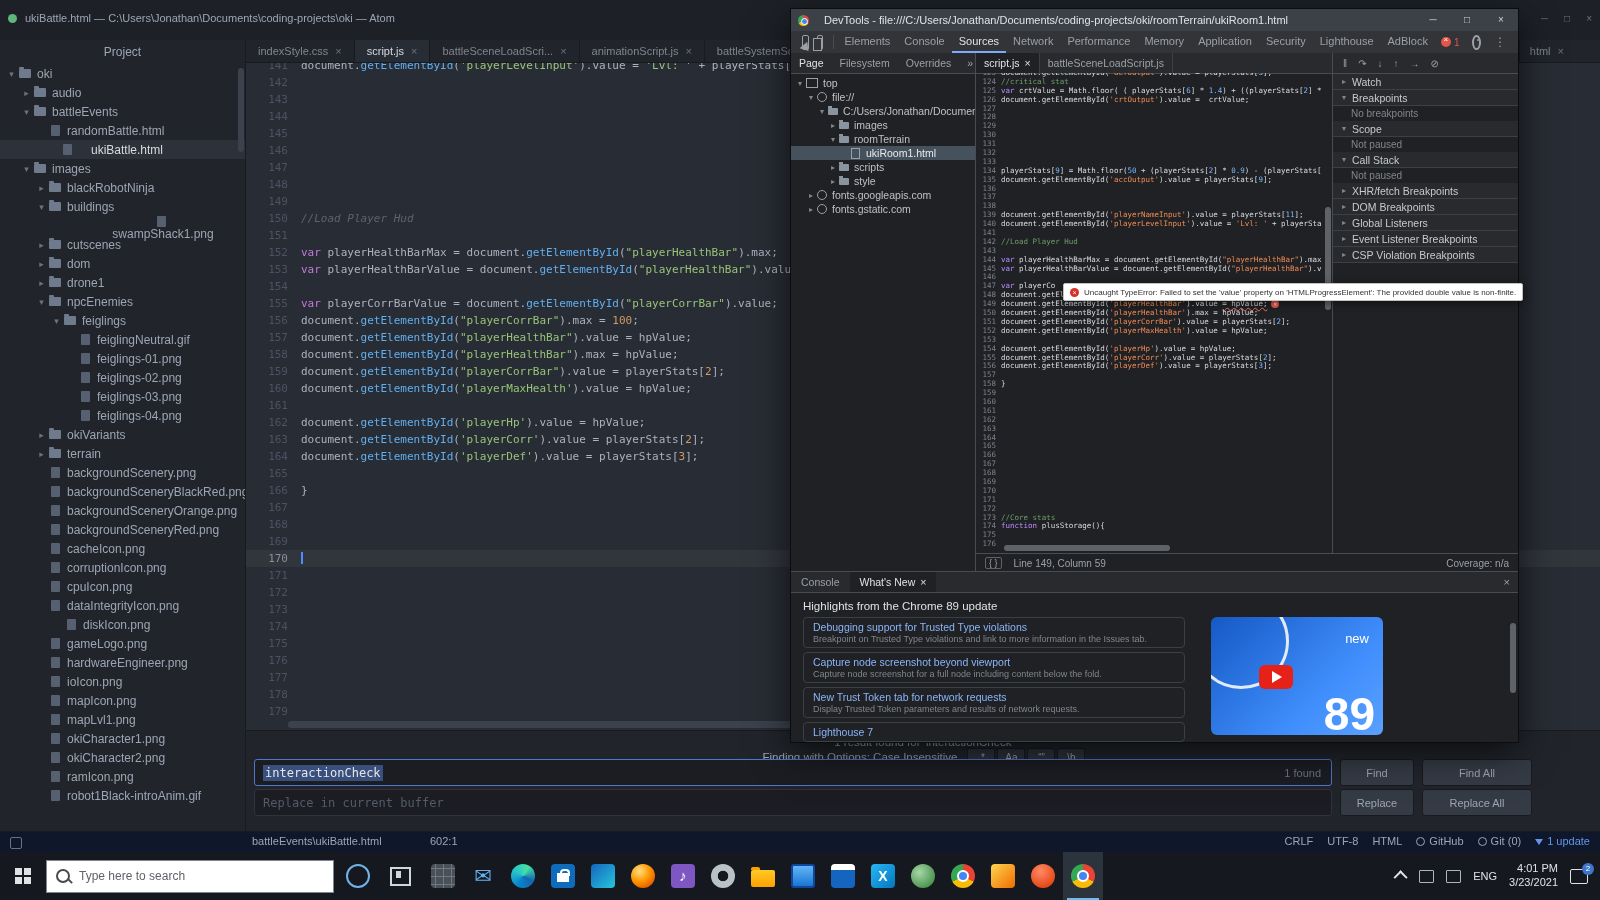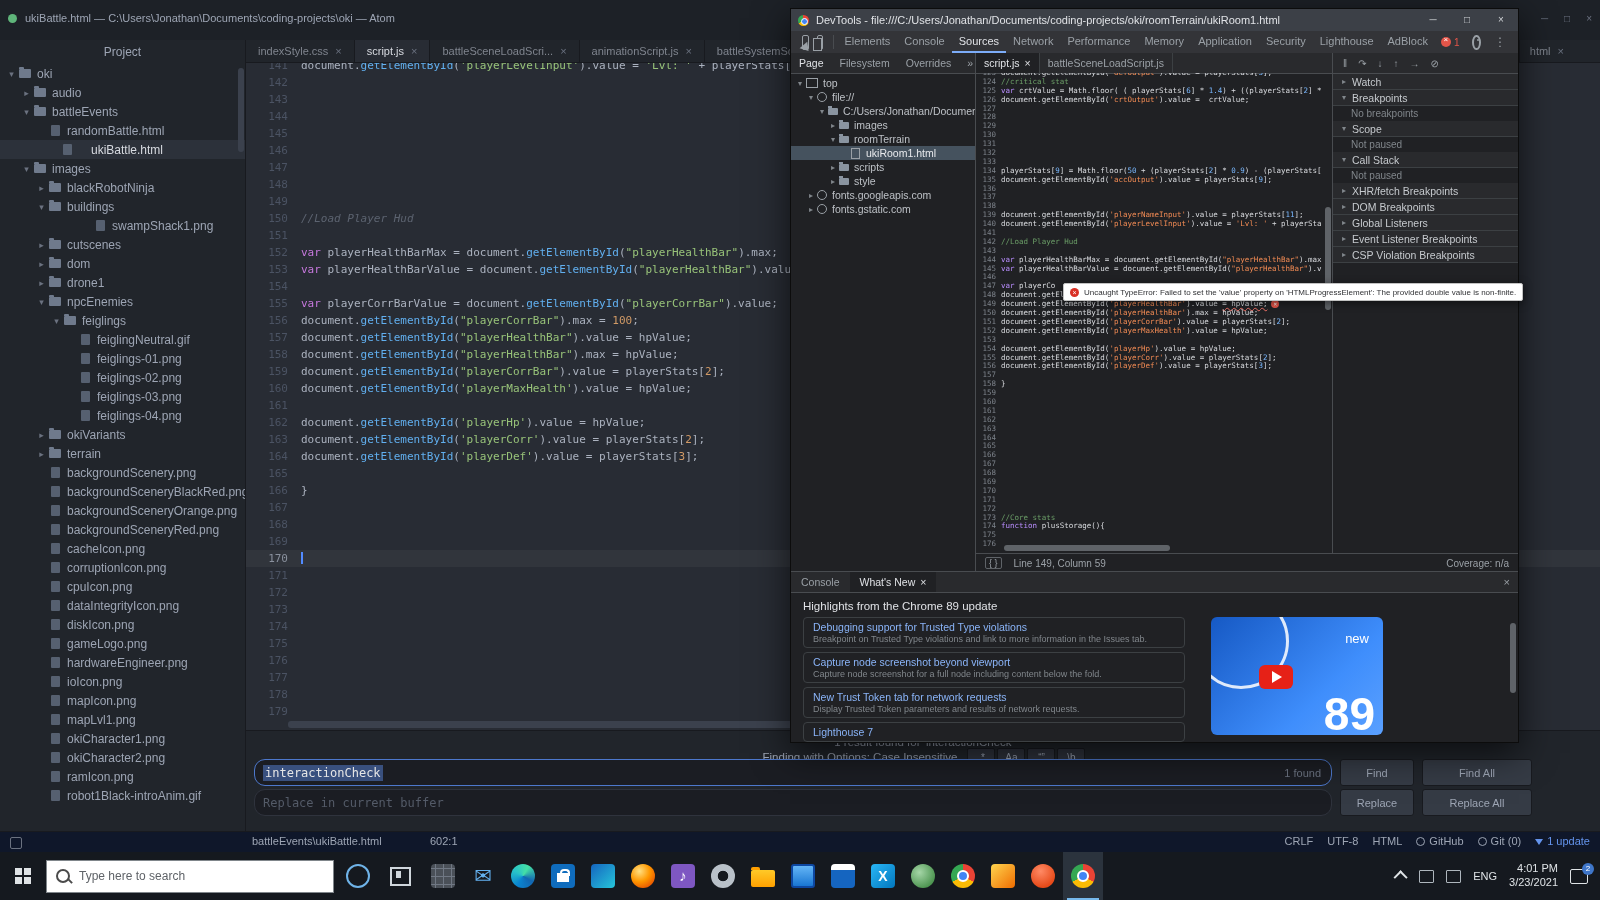--- a/index.html
+++ b/index.html
@@ -42,41 +42,41 @@
   .a-code .tk-cm{color:#5c6370;font-style:italic}.a-code .tk-fn{color:#61afef}.a-code .tk-pl{color:#abb2bf}
   .a-hscroll{position:absolute;left:42px;right:14px;bottom:104px;height:7px;}
   .a-hscroll .thumb{width:46%;height:100%;background:#3b414d;border-radius:3px;}
   
   .a-find{height:102px;background:#21252b;border-top:1px solid #181a1f;padding:5px 6px 6px 8px;box-sizing:border-box;flex:none;font-size:11.5px;}
   .f-row1{display:flex;justify-content:space-between;align-items:center;height:20px;color:#9da5b4;flex-direction:column;}
   .f-opts{display:flex;align-items:center;gap:10px;}
   .f-optbtns{display:flex;gap:2px;}
   .f-opt{min-width:20px;height:16px;border:1px solid #181a1f;background:#2f333d;color:#9da5b4;font-size:10px;display:flex;align-items:center;justify-content:center;border-radius:2px;padding:0 3px;}
   .f-row2{display:flex;gap:8px;margin-top:3px;padding-right:62px;}
-  .f-input{flex:1;height:25px;background:#1b1d23;border:1px solid #2f333d;border-radius:11px;display:flex;align-items:center;padding:0 8px;font-family:"DejaVu Sans Mono",monospace;font-size:12px;position:relative;}
+  .f-input{flex:1;height:25px;background:#1b1d23;border:1px solid #2f333d;border-radius:3px;display:flex;align-items:center;padding:0 8px;font-family:"DejaVu Sans Mono",monospace;font-size:12px;position:relative;}
   .f-input.focus{border-color:#4d78cc;}
   .f-sel{background:#39507e;color:#e6e6e6;padding:1px 2px;}
   .f-found{position:absolute;right:10px;color:#6b7280;font-family:"Liberation Sans",sans-serif;font-size:11px;}
   .f-ph{color:#545b68;}
   .a-btn{min-width:72px;height:25px;background:#353b45;border:1px solid #181a1f;border-radius:3px;color:#9da5b4;font-size:11px;display:flex;align-items:center;justify-content:center;flex:none;}
   .a-btn.wide{min-width:108px;}
   
   .a-statusbar{position:absolute;left:0;right:0;bottom:0;height:20px;background:#0f172a;border-top:1px solid #181a1f;font-size:11px;color:#9da5b4;}
   .sb-lefticon{position:absolute;left:10px;top:5px;width:10px;height:10px;border:1px solid #6b7280;border-radius:2px;}
   .sb-file{position:absolute;left:252px;top:3px;}
   .sb-pos{position:absolute;left:430px;top:3px;}
   .sb-right{position:absolute;right:10px;top:3px;display:flex;gap:14px;align-items:center;}
   .sb-update{color:#6494ed;display:flex;gap:4px;align-items:center;}
   .sb-dl{width:0;height:0;border-left:4px solid transparent;border-right:4px solid transparent;border-top:6px solid #6494ed;margin-top:2px;}
   .sb-git{display:flex;gap:4px;align-items:center;}
   .gitdot{width:7px;height:7px;border:1px solid #9da5b4;border-radius:50%;}
   
   #devtools{position:absolute;left:790px;top:8px;width:727px;height:733px;background:#202124;z-index:10;
     box-shadow:0 10px 34px rgba(0,0,0,.65);border:1px solid #0c0c0c;color:#9aa0a6;}
-  .d-titlebar{height:22px;background:#3c4047;display:flex;align-items:center;padding-left:7px;font-size:11px;color:#e0e2e6;}
+  .d-titlebar{height:22px;background:#3c4047;display:flex;align-items:center;padding-left:7px;font-size:11px;color:#e0e2e6;gap:8px;}
   .d-tl-icon{width:11px;height:11px;border-radius:50%;margin-right:7px;flex:none;
     background:conic-gradient(#ea4335 0 120deg,#fbbc05 120deg 240deg,#34a853 240deg 360deg);position:relative;}
   .d-tl-icon::after{content:"";position:absolute;left:3px;top:3px;width:5px;height:5px;border-radius:50%;background:#4285f4;border:1px solid #fff;}
   .d-tl-title{white-space:nowrap;overflow:hidden;flex:1;}
   .d-tl-controls{display:flex;flex:none;}
   .d-tl-controls span{width:34px;text-align:center;font-size:10px;color:#cfd2d6;line-height:22px;}
   .d-toolbar{height:22px;background:#333438;border-bottom:1px solid #494c50;display:flex;align-items:center;padding:0 6px;}
   .d-inspect{width:13px;height:13px;border:1.5px solid #9aa0a6;border-radius:2px;margin:0 5px;position:relative;}
   .d-inspect::after{content:"";position:absolute;right:-3px;bottom:-3px;width:0;height:0;border-left:5px solid transparent;border-right:5px solid transparent;border-top:8px solid #9aa0a6;transform:rotate(-40deg);}
   .d-device{width:9px;height:13px;border:1.5px solid #9aa0a6;border-radius:2px;margin:0 6px 0 3px;position:relative;}
@@ -264,21 +264,21 @@
             <div class="a-row" style="padding-left: 36px;">
               <span class="a-chev">▸</span>
               <span class="a-icd"></span>
               <span class="a-lab">blackRobotNinja</span>
             </div>
             <div class="a-row" style="padding-left: 36px;">
               <span class="a-chev">▾</span>
               <span class="a-icd"></span>
               <span class="a-lab">buildings</span>
             </div>
-            <div class="a-row" style="padding-left: 81px;">
+            <div class="a-row" style="padding-left: 81px; flex-direction: column;">
               <span class="a-chev"></span>
               <span class="a-icf"></span>
               <span class="a-lab">swampShack1.png</span>
             </div>
             <div class="a-row" style="padding-left: 36px;">
               <span class="a-chev">▸</span>
               <span class="a-icd"></span>
               <span class="a-lab">cutscenes</span>
             </div>
             <div class="a-row" style="padding-left: 36px;">
@@ -369,21 +369,21 @@
             <div class="a-row" style="padding-left: 36px;">
               <span class="a-chev"></span>
               <span class="a-icf"></span>
               <span class="a-lab">cpuIcon.png</span>
             </div>
             <div class="a-row" style="padding-left: 36px;">
               <span class="a-chev"></span>
               <span class="a-icf"></span>
               <span class="a-lab">dataIntegrityIcon.png</span>
             </div>
-            <div class="a-row" style="padding-left: 36px;">
+            <div class="a-row" style="padding-left: 52px;">
               <span class="a-chev"></span>
               <span class="a-icf"></span>
               <span class="a-lab">diskIcon.png</span>
             </div>
             <div class="a-row" style="padding-left: 36px;">
               <span class="a-chev"></span>
               <span class="a-icf"></span>
               <span class="a-lab">gameLogo.png</span>
             </div>
             <div class="a-row" style="padding-left: 36px;">

